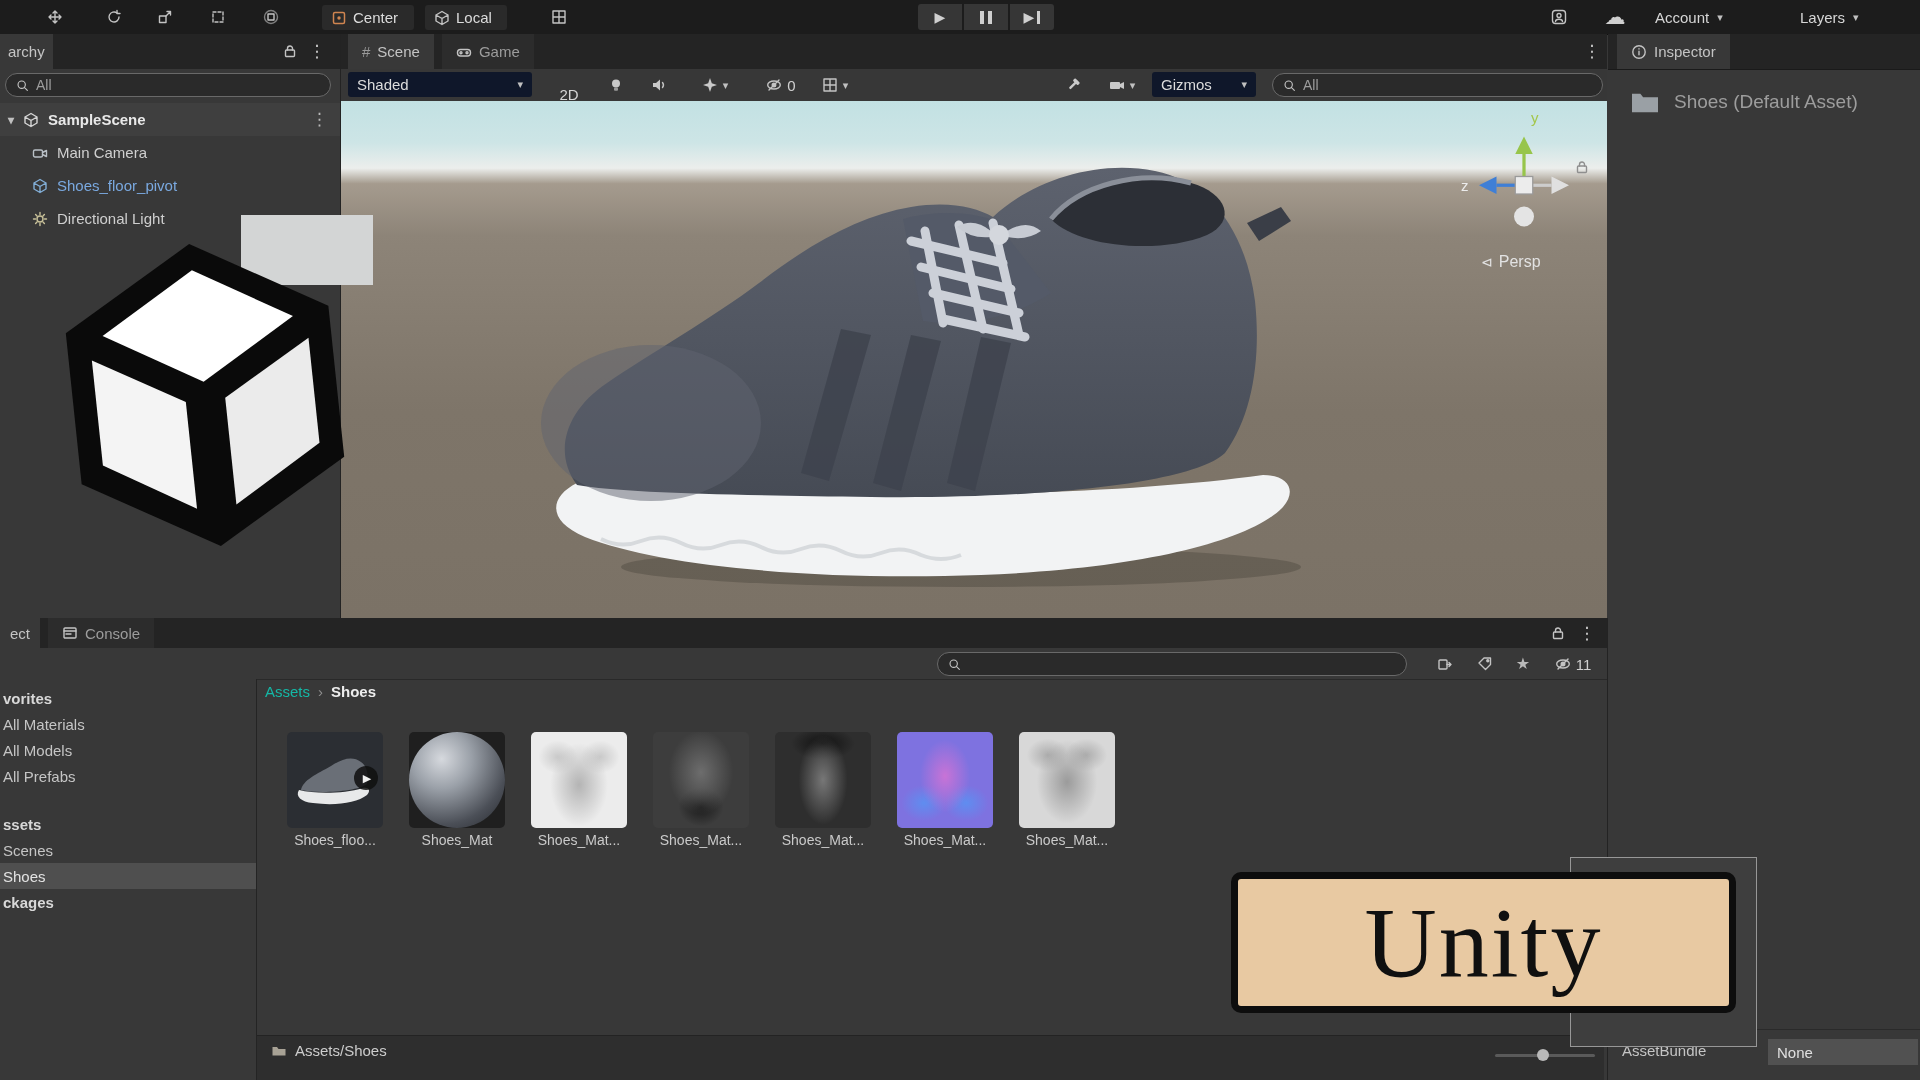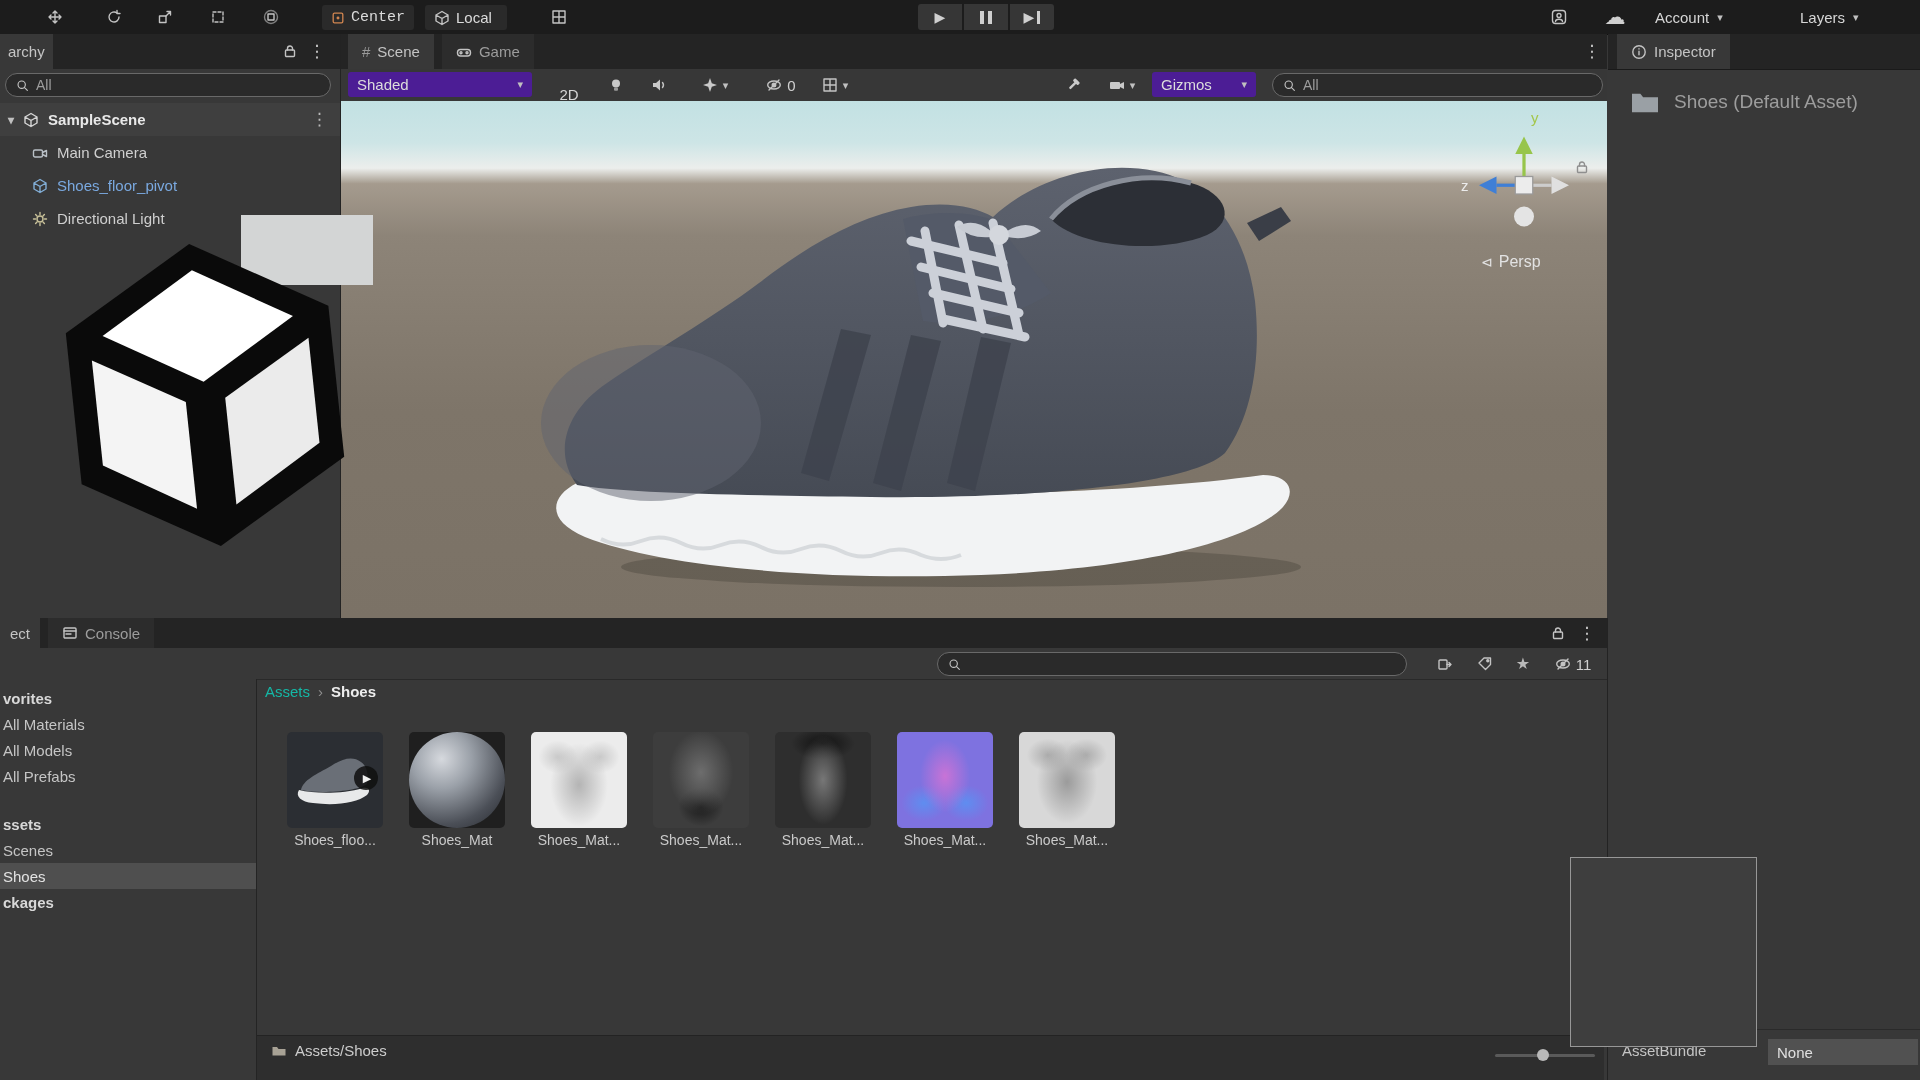--- a/index.html
+++ b/index.html
@@ -8,21 +8,21 @@
   .abs{position:absolute;}
   .panel{position:absolute;background:#383838;}
   .strip{position:absolute;left:0;right:0;top:0;height:35px;background:#242424;
          border-bottom:1px solid #1a1a1a;display:flex;align-items:stretch;overflow:hidden;}
   .tab{display:flex;align-items:center;gap:7px;padding:0 14px;color:#c4c4c4;font-size:15px;white-space:nowrap;}
   .tab.on{background:#383838;}
   .tab.off{background:#2c2c2c;color:#9c9c9c;margin-left:8px;}
   .kebab{color:#b9b9b9;font-size:17px;line-height:1;}
   .fld{display:flex;align-items:center;gap:7px;background:#2a2a2a;border:1px solid #696969;
        border-radius:12px;padding:0 10px;color:#9d9d9d;font-size:14px;position:absolute;height:24px;box-sizing:border-box;}
-  .ddbtn{display:flex;align-items:center;background:#4c1d95;border-radius:3px;color:#dcdcdc;
+  .ddbtn{display:flex;align-items:center;background:#0f172a;border-radius:3px;color:#dcdcdc;
          font-size:15px;padding:0 9px;position:absolute;height:25px;box-sizing:border-box;}
   .ddbtn .caret{margin-left:auto;}
   .caret{font-size:11px;color:#c0c0c0;}
   .tbtn{position:absolute;display:flex;align-items:center;justify-content:center;color:#cfcfcf;}
   .i16{width:16px;height:16px;display:block;}
   .hrow{position:absolute;left:0;right:0;height:33px;display:flex;align-items:center;gap:9px;color:#cfcfcf;}
   .srow{position:absolute;left:0;height:26px;display:flex;align-items:center;color:#c5c5c5;padding-left:3px;right:0;}
   .thumb{position:absolute;width:96px;height:96px;border-radius:5px;}
   .asset-label{position:absolute;width:120px;text-align:center;font-size:14px;color:#cacaca;
                overflow:hidden;text-overflow:ellipsis;white-space:nowrap;}
@@ -82,21 +82,21 @@
       <svg class="i16 icstroke" viewBox="0 0 16 16">
           <rect x="3" y="3" width="10" height="10" stroke-dasharray="3 2"></rect>
         </svg>
     </div>
     <div class="tbtn" style="left:257px;top:8px;width:28px;height:18px;">
       <svg class="i16 icstroke" viewBox="0 0 16 16">
           <rect x="5" y="5" width="6" height="6"></rect>
           <circle cx="8" cy="8" r="6.5" opacity=".6"></circle>
         </svg>
     </div>
-    <div class="ddbtn" style="left:322px;top:5px;width:92px;background:#2a2a2a;gap:6px;font-family:Liberation Mono, monospace;">
+    <div class="ddbtn" style="left:322px;top:5px;width:92px;background:#2a2a2a;gap:6px;">
       <svg class="i16" viewBox="0 0 16 16">
           <rect x="2.5" y="2.5" width="11" height="11" rx="1.5" fill="none" stroke="#d08550" stroke-width="1.5"></rect>
           <circle cx="8" cy="8" r="1.7" fill="#d08550"></circle>
         </svg>
       <span>Center</span>
     </div>
     <div class="ddbtn" style="left:425px;top:5px;width:82px;background:#2a2a2a;gap:6px;">
       <svg class="i16 icstroke" viewBox="0 0 16 16">
           <path d="M8,1.5 L14,5 v6 L8,14.5 L2,11 V5 Z M2,5 L8,8.5 L14,5 M8,8.5 V14.5"></path>
         </svg>
@@ -495,14 +495,17 @@
   <div class="abs" style="left:1570px;top:857px;width:187px;height:190px;background:#3e3e3e;border:1px solid #979797;box-sizing:border-box;z-index:40;"></div>
 
   <div class="abs" style="left:241px;top:215px;width:132px;height:70px;background:#d3d5d5;z-index:29;"></div>
   <svg class="abs" style="left:40px;top:225px;z-index:30;transform:rotate(-6deg);" width="330" height="340" viewBox="0 0 200 200">
     <polygon points="100,8 180,54 180,146 100,192 20,146 20,54" fill="#0a0a0a"></polygon>
     <polygon points="100,24 158,58 100,92 42,58" fill="#ffffff"></polygon>
     <polygon points="34,72 88,103 88,168 34,136" fill="#f4f4f4"></polygon>
     <polygon points="166,72 112,103 112,168 166,136" fill="#ebebeb"></polygon>
   </svg>
 
+  <div class="banner">
+    <span>Unity</span>
+  </div>
 
 </div>
 
 </body></html>

